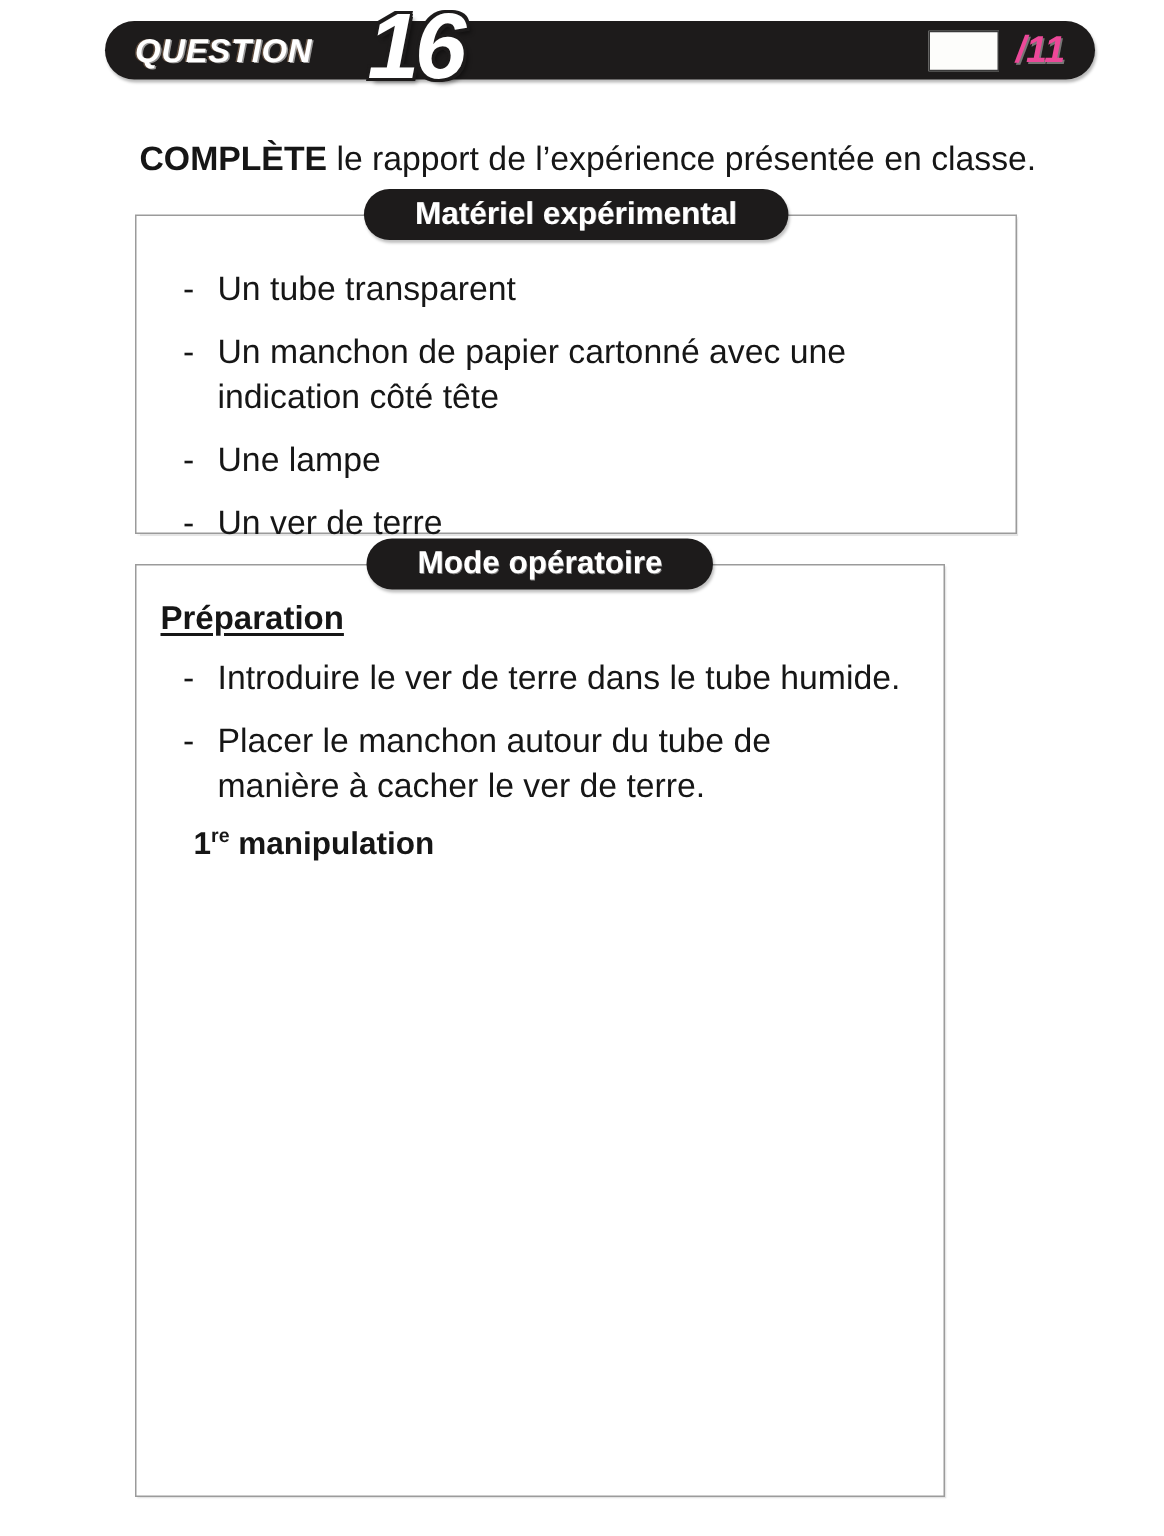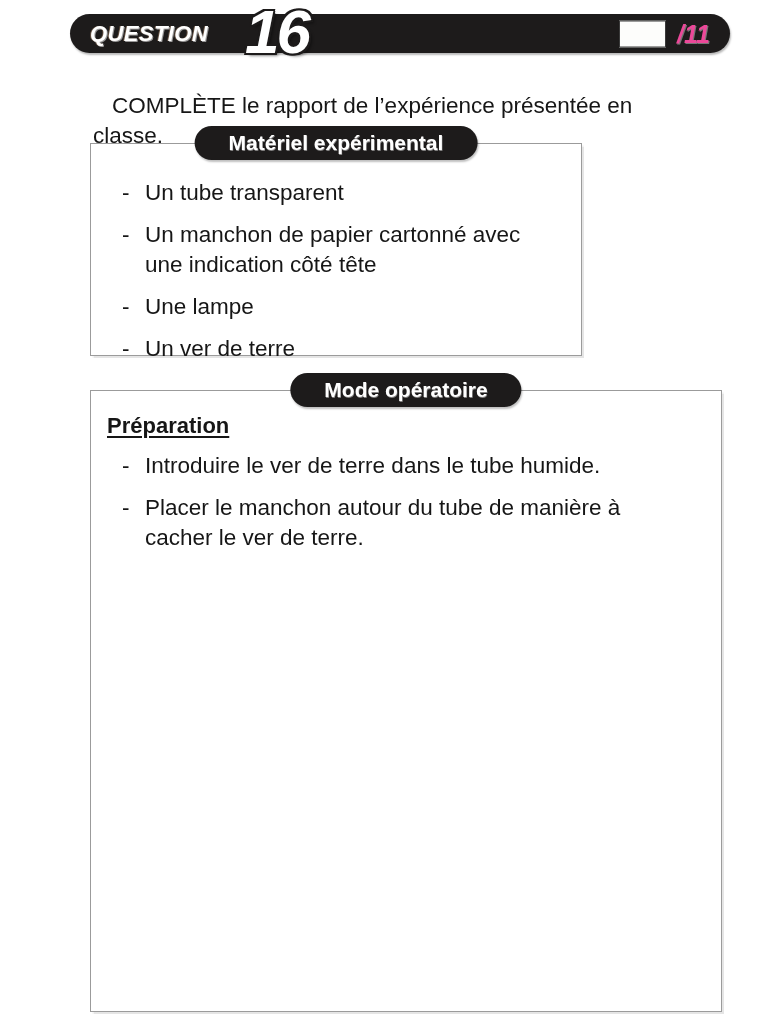--- a/index.html
+++ b/index.html
@@ -81,39 +81,39 @@
   
   .instruction {
     position: absolute;
     left: 93px;
     top: 68px;
     width: 615px;
     font-size: 22.5px;
     line-height: 30px;
     color: #161616;
   }
-  .instruction b { font-weight: normal; margin-left: 19px; }
+  .instruction b { font-weight: bold; }
 
   
   .panel {
     position: absolute;
     left: 90px;
     border: 1.5px solid #9b9b9b;
     background: #ffffff;
     box-sizing: border-box;
     box-shadow: 1.5px 1.5px 1px rgba(0,0,0,0.10);
   }
   #panel-materiel {
     top: 143px;
-    width: 492px;
+    width: 588px;
     height: 213px;
   }
   #panel-mode {
-    top: 390px;
-    width: 632px;
+    top: 376px;
+    width: 540px;
     height: 622px;
   }
 
   .panel-title {
     position: absolute;
     top: -18px;
     left: 50%;
     transform: translateX(-50%);
     background: #1d1b1b;
     color: #ffffff;
@@ -209,20 +209,21 @@
   <div class="panel-body">
 
     <div class="sub-head">Préparation</div>
 
     <ul class="dash-list">
       <li>Introduire le ver de terre dans le tube humide.</li>
       <li>Placer le manchon autour du tube de manière à cacher le ver de terre.</li>
     </ul>
 
 
+    <div class="manip-label"><span>1</span><sup>re</sup><span> manipulation</span></div>
 
     <div class="answer-space"></div>
 
 
     <div class="answer-space-2"></div>
 
   </div>
 </div>
 
 </body></html>

